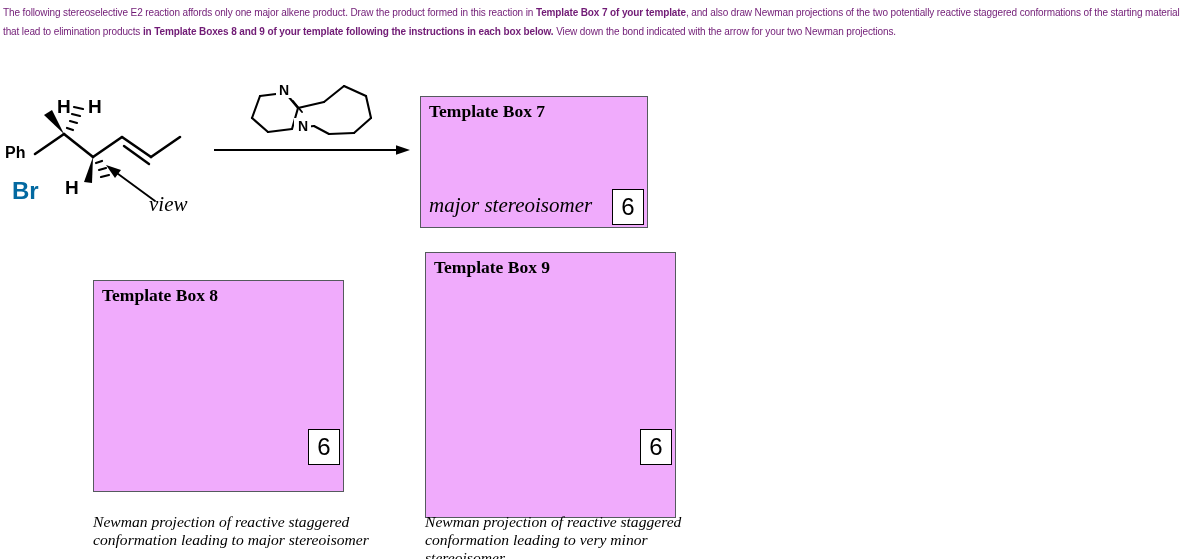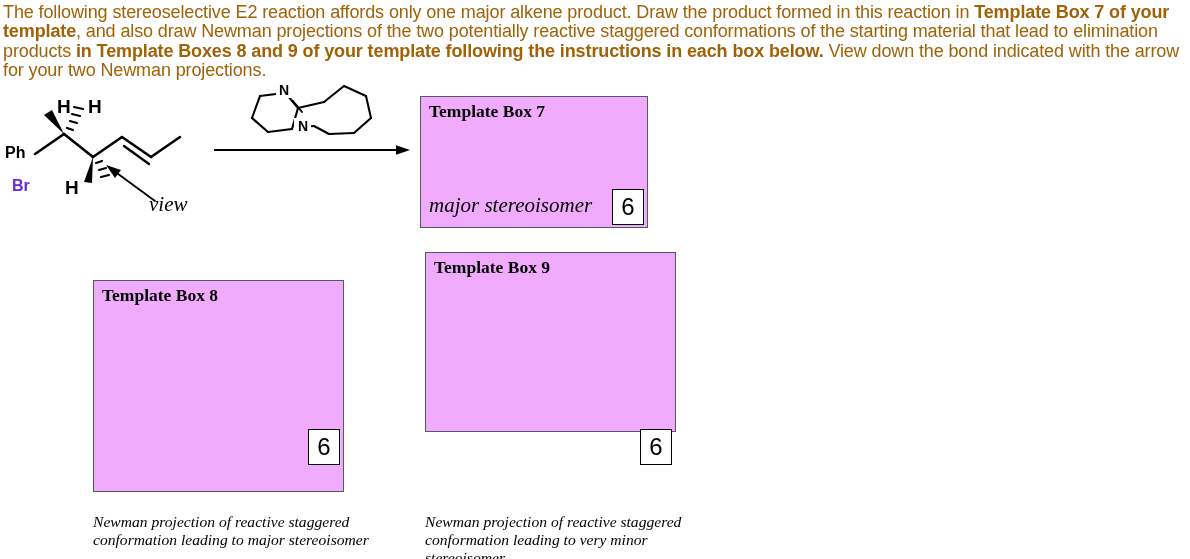--- a/index.html
+++ b/index.html
@@ -14,23 +14,23 @@
     font-family: "Liberation Sans", sans-serif;
     overflow: hidden;
   }
 
   
   #instructions {
     position: absolute;
     left: 3px;
     top: 3px;
     width: 1184px;
-    font-size: 18px;
+    font-size: 10px;
     line-height: 19.3px;
-    color: #a16207;
+    color: #701a75;
     letter-spacing: -0.12px;
   }
   #instructions .b { font-weight: bold; }
 
   
   #scheme {
     position: absolute;
     left: 0;
     top: 82px;
     width: 420px;
@@ -123,21 +123,21 @@
   
   #box7 { left: 420px; top: 96px; width: 228px; height: 132px; }
   #badge7 { left: 612px; top: 189px; }
 
   
   #box8 { left: 93px; top: 252px; width: 251px; height: 212px; margin-top: 28px; }
   #badge8 { left: 308px; top: 429px; }
   #caption8 { left: 93px; top: 481px; }
 
   
-  #box9 { left: 425px; top: 252px; width: 251px; height: 180px; }
+  #box9 { left: 425px; top: 252px; width: 251px; height: 266px; }
   #badge9 { left: 640px; top: 429px; }
   #caption9 { left: 425px; top: 481px; }
 </style>
 </head>
 <body>
 
 <div id="instructions"><span>The following stereoselective E2 reaction affords only one major alkene product. Draw the product formed in this reaction in </span><span class="b">Template Box 7 of your template</span><span>, and also draw  Newman projections of the two potentially reactive staggered conformations of the starting material that lead to elimination products </span><span class="b">in Template Boxes 8 and 9 of your template following the instructions in each box below.</span><span> View down the bond indicated with the arrow for your two Newman projections.</span></div>
 
 <div id="scheme">
   <svg width="420" height="140" viewBox="0 0 420 140" xmlns="http://www.w3.org/2000/svg">
@@ -172,21 +172,21 @@
       <line x1="99" y1="88" x2="106" y2="86"></line>
       <line x1="101" y1="95" x2="109" y2="93"></line>
     </g>
 
     <g>
       <line x1="155" y1="119" x2="110" y2="86" stroke="#000" stroke-width="1.9" stroke-linecap="round"></line>
       <polygon points="106,83 121,88 115,96" fill="#000"></polygon>
     </g>
   </svg>
 
-  <div style="position:absolute;left:12px;top:95px;font-family:'Liberation Sans',sans-serif;font-size:16px;font-weight:600;color:#6d28d9;">Br</div>
+  <div style="position:absolute;left:12px;top:95px;font-family:'Liberation Sans',sans-serif;font-size:24px;font-weight:600;color:#0369a1;">Br</div>
   <div style="position:absolute;left:5px;top:62px;font-family:'Liberation Sans',sans-serif;font-size:16px;font-weight:600;color:#000;">Ph</div>
   <div style="position:absolute;left:65px;top:95px;font-family:'Liberation Sans',sans-serif;font-size:19px;font-weight:600;color:#000;">H</div>
   <div style="position:absolute;left:57px;top:14px;font-family:'Liberation Sans',sans-serif;font-size:19px;font-weight:600;color:#000;">H</div>
   <div style="position:absolute;left:88px;top:14px;font-family:'Liberation Sans',sans-serif;font-size:19px;font-weight:600;color:#000;">H</div>
   <div style="position:absolute;left:149px;top:110px;font-family:'Liberation Serif',serif;font-style:italic;font-size:21px;color:#000;">view</div>
 </div>
 
 <div id="reagent">
   <svg width="170" height="62" viewBox="0 0 170 62" xmlns="http://www.w3.org/2000/svg">
     <g stroke="#000" fill="none" stroke-width="2.1" stroke-linecap="round" stroke-linejoin="round">

